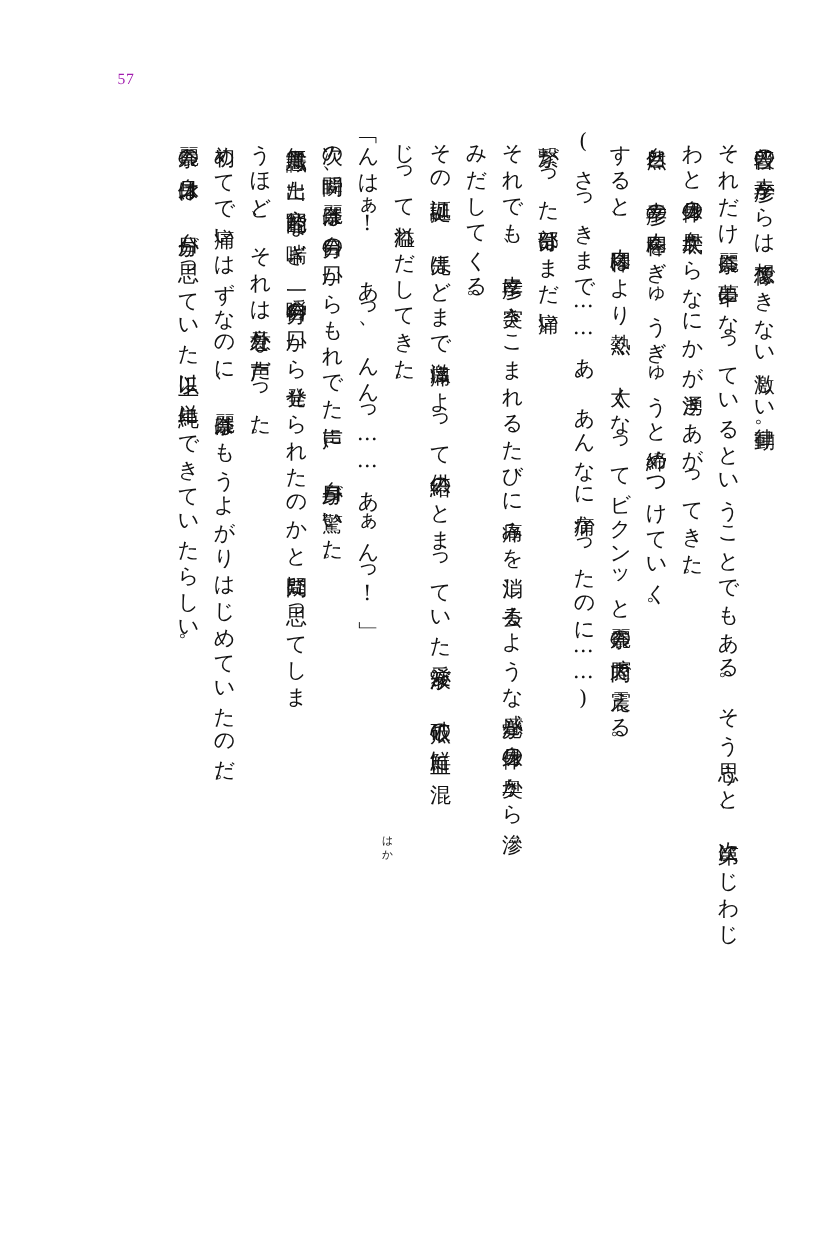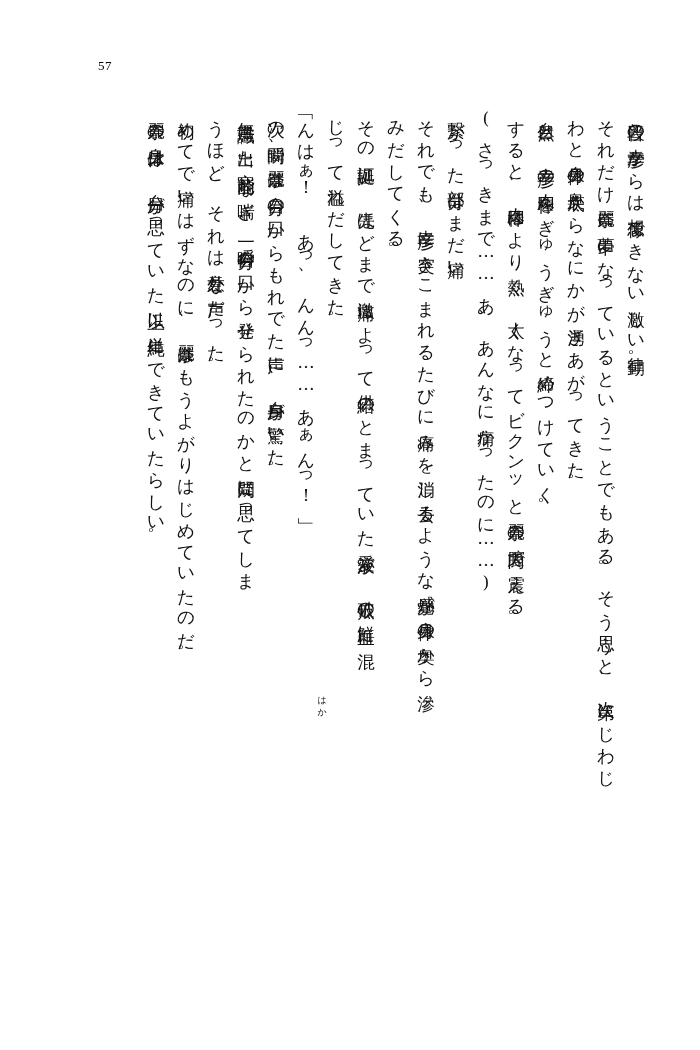--- a/index.html
+++ b/index.html
@@ -20,21 +20,21 @@
     height: 1050px;
     background: #ffffff;
     box-sizing: border-box;
   }
   .page-number {
     position: absolute;
     top: 58px;
     left: 98px;
     font-size: 13px;
     letter-spacing: 0.5px;
-    color: #000000;
+    color: #a21caf;
     font-family: "Liberation Serif", "DejaVu Serif", serif;
   }
   .text-block {
     position: absolute;
     top: 108px;
     left: 60px;
     right: 56px;
     height: 880px;
     display: flex;
     flex-direction: row-reverse;

